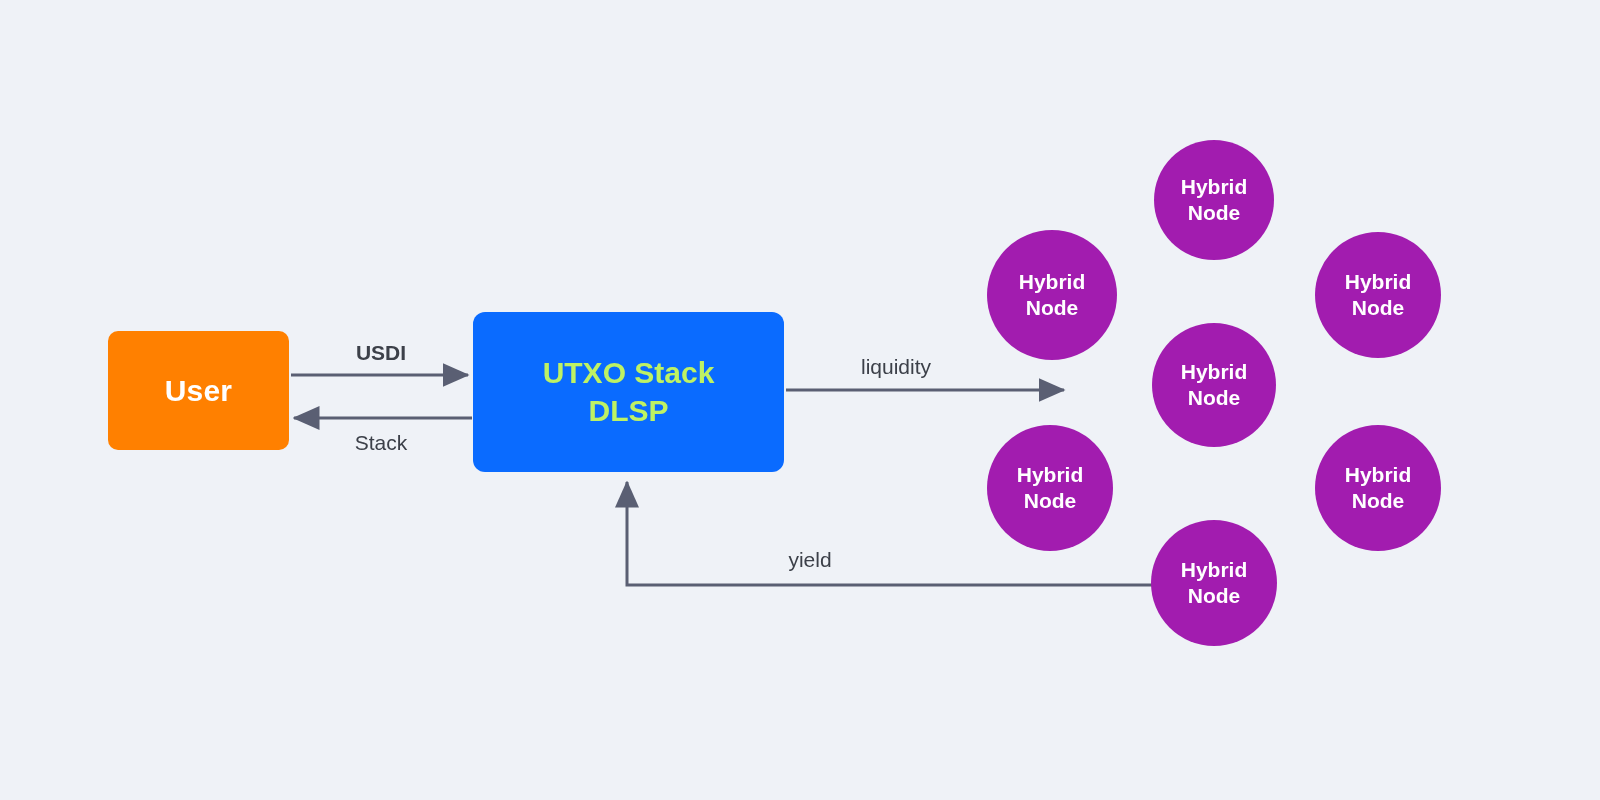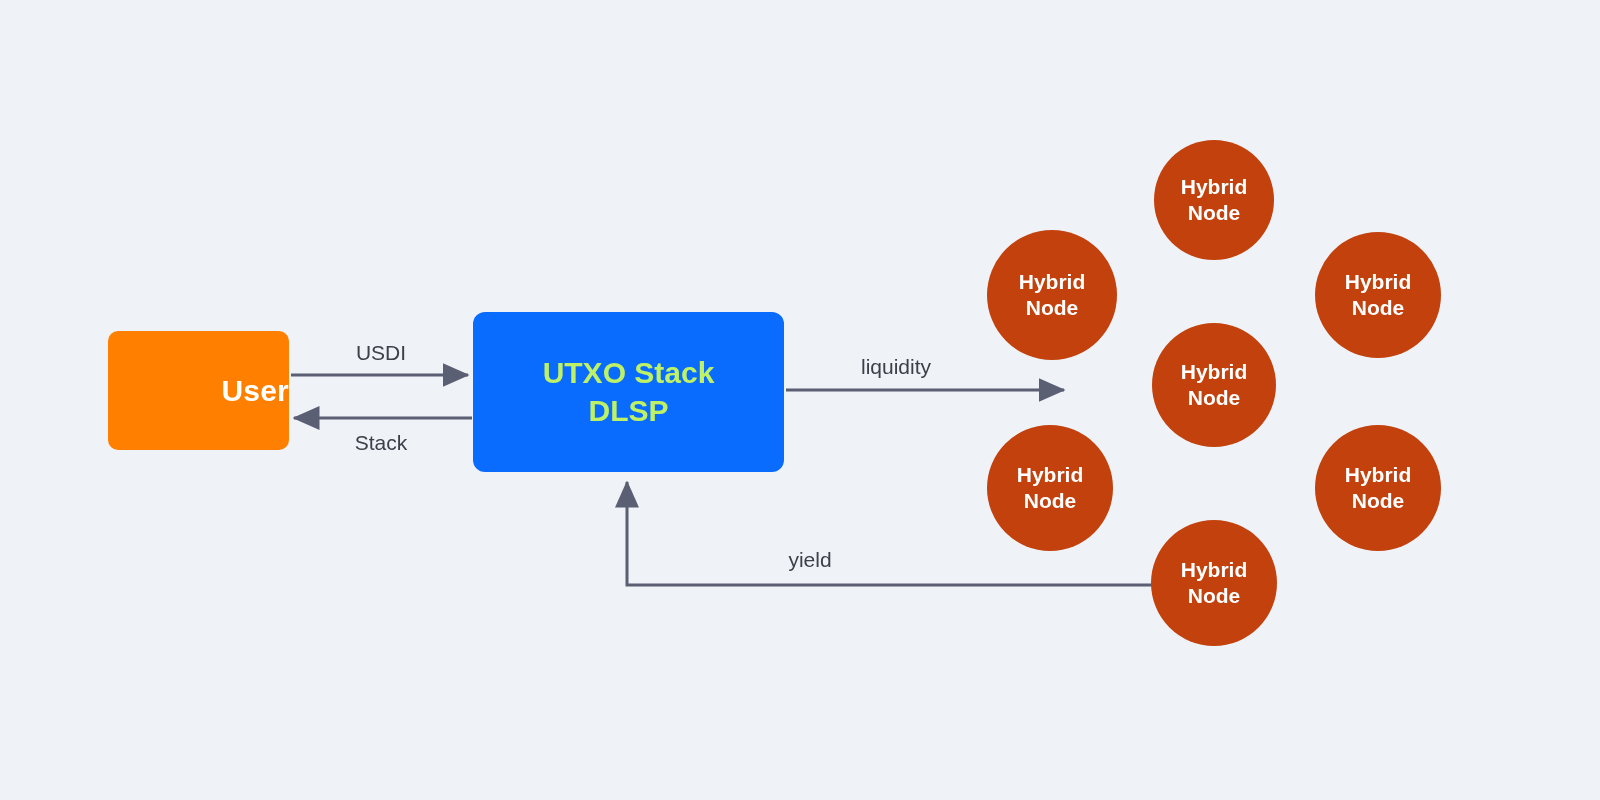--- a/index.html
+++ b/index.html
@@ -40,39 +40,38 @@
   }
   #node-user {
     left: 108px;
     top: 331px;
     width: 181px;
     height: 119px;
     background: #ff8000;
     border-radius: 10px;
     font-size: 30px;
     letter-spacing: 0.2px;
-    justify-content: flex-end;
   }
   #node-utxo {
     left: 473px;
     top: 312px;
     width: 311px;
     height: 160px;
     background: #0a6bff;
     border-radius: 12px;
     font-size: 30px;
     line-height: 1.28;
   }
   #node-utxo .box-label {
     white-space: pre-line;
   }
   .hybrid-node {
     position: absolute;
     border-radius: 50%;
-    background: #c2410c;
+    background: #a21caf;
     color: #ffffff;
     font-weight: bold;
     display: flex;
     align-items: center;
     justify-content: center;
     text-align: center;
     line-height: 1.25;
     box-sizing: border-box;
   }
   .hybrid-node .node-label {
@@ -144,18 +143,18 @@
   </div>
   <div class="hybrid-node" id="hybrid-node-6" style="left: 1315px; top: 425px; width: 126px; height: 126px; font-size: 21px;">
     <span class="node-label">Hybrid
 Node</span>
   </div>
   <div class="hybrid-node" id="hybrid-node-7" style="left: 1151px; top: 520px; width: 126px; height: 126px; font-size: 21px;">
     <span class="node-label">Hybrid
 Node</span>
   </div>
 
-  <div class="edge-label" id="label-usdi" style="left: 381px; top: 353px; transform: translate(-50%, -50%);">USDI</div>
+  <div class="edge-label" id="label-usdi" style="left: 381px; top: 353px; transform: translate(-50%, -50%); font-weight: bold;">USDI</div>
   <div class="edge-label" id="label-inusdi" style="left: 381px; top: 443px; transform: translate(-50%, -50%);">Stack</div>
   <div class="edge-label" id="label-liquidity" style="left: 896px; top: 367px; transform: translate(-50%, -50%);">liquidity</div>
   <div class="edge-label" id="label-yield" style="left: 810px; top: 560px; transform: translate(-50%, -50%);">yield</div>
 
 </div>
 
 </body></html>

